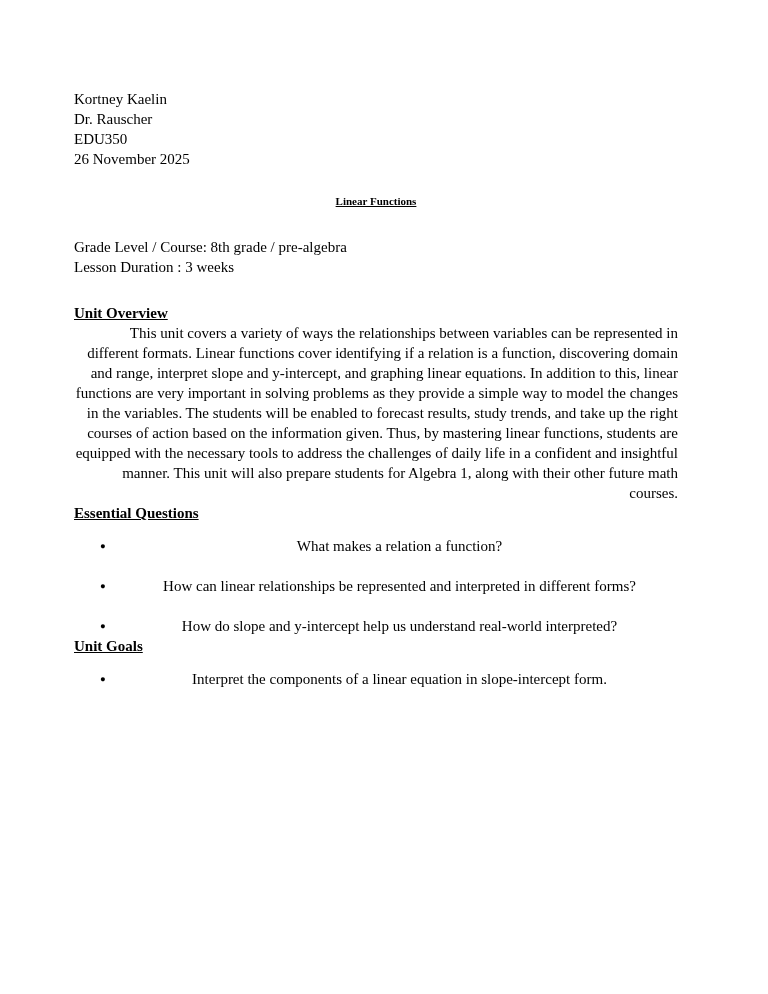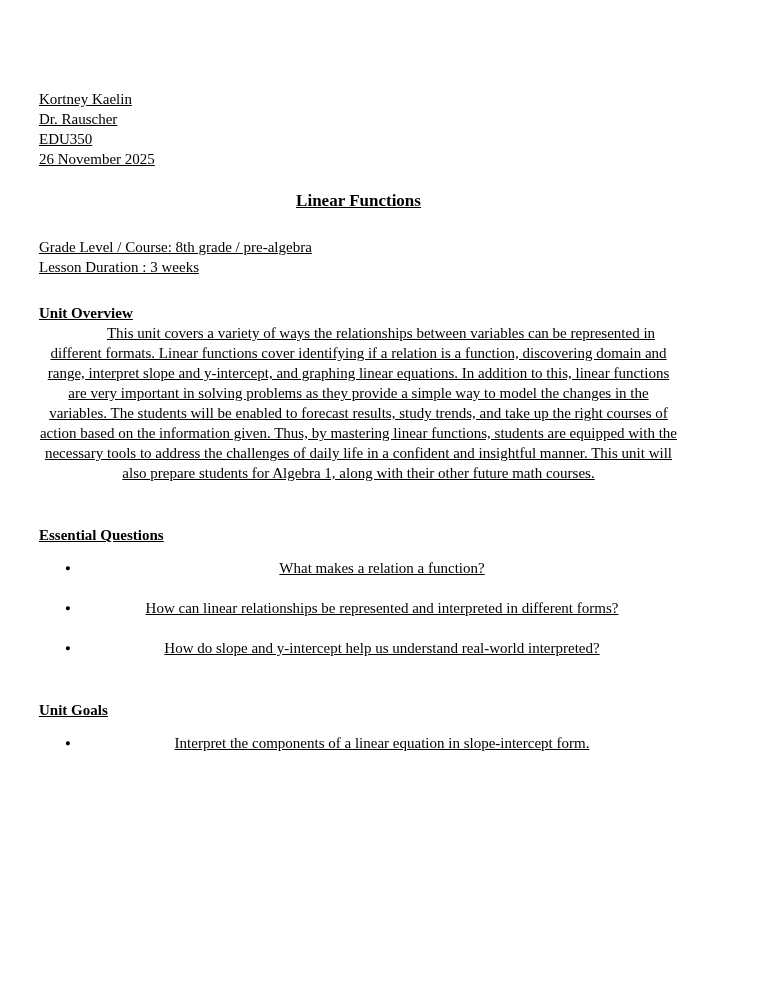--- a/index.html
+++ b/index.html
@@ -8,43 +8,42 @@
     background: #ffffff;
     color: #000000;
     font-family: "Liberation Serif", "DejaVu Serif", serif;
     font-size: 15px;
     line-height: 20px;
     overflow: hidden;
   }
   .page {
     box-sizing: border-box;
     width: 768px; height: 982px;
-    padding: 89px 90px 0 39px;
-    text-decoration: underline;
+    padding: 89px 90px 0 74px;
   }
   .hdr-line { white-space: nowrap; }
   .doc-title {
     margin: 21px 0 25px 0;
     text-align: center;
     font-weight: bold;
-    font-size: 17px;
+    font-size: 11px;
     line-height: 22px;
     text-decoration: underline;
   }
   .meta-line { white-space: nowrap; }
   .section-heading {
     font-weight: bold;
     text-decoration: underline;
   }
   .mt-sm { margin-top: 26px; }
-  .mt-lg { margin-top: 42px; }
+  .mt-lg { }
   .body-paragraph {
     margin: 0;
     text-indent: 45px;
-    text-align: center;
+    text-align: right;
   }
   ul.bullet-list {
     margin: 13px 0 0 0;
     padding: 0;
     list-style: none;
   }
   ul.bullet-list li {
     position: relative;
     padding-left: 47px;
     margin-bottom: 20px;

